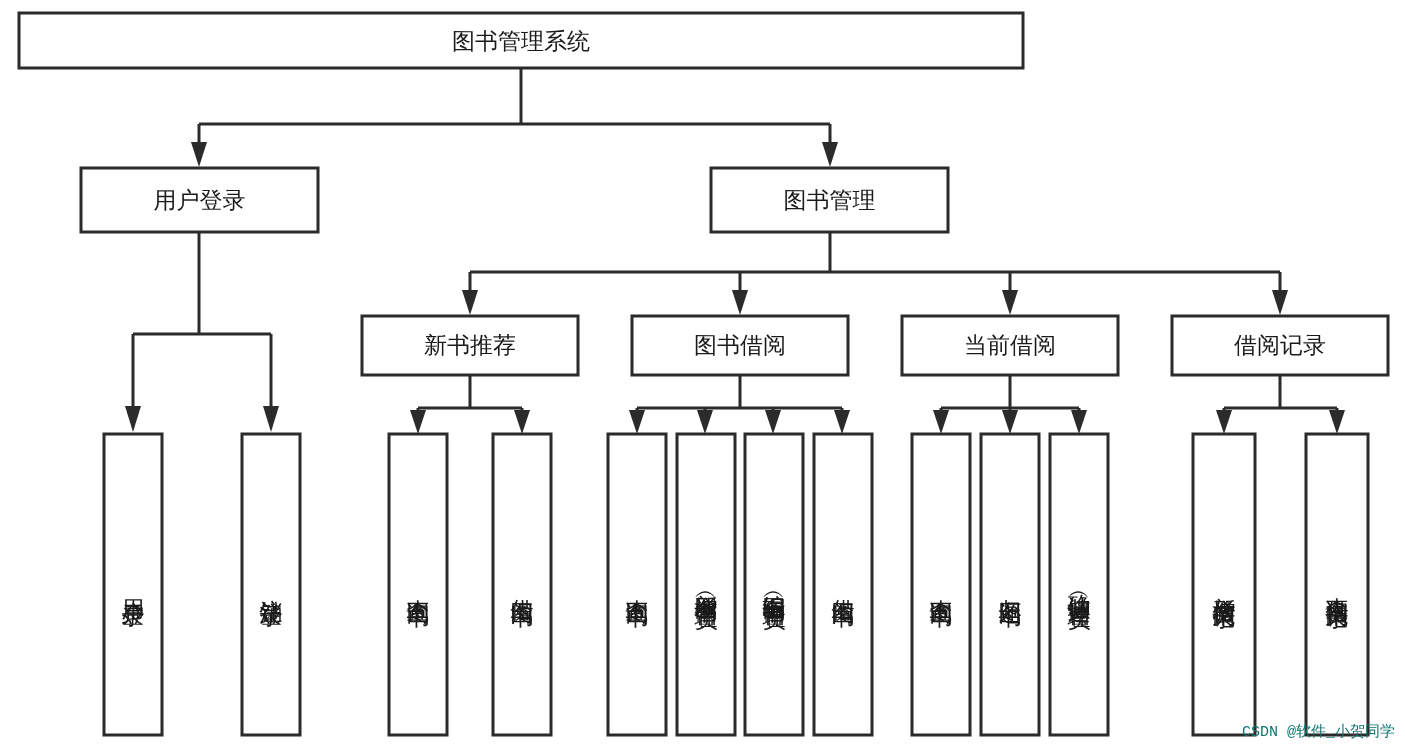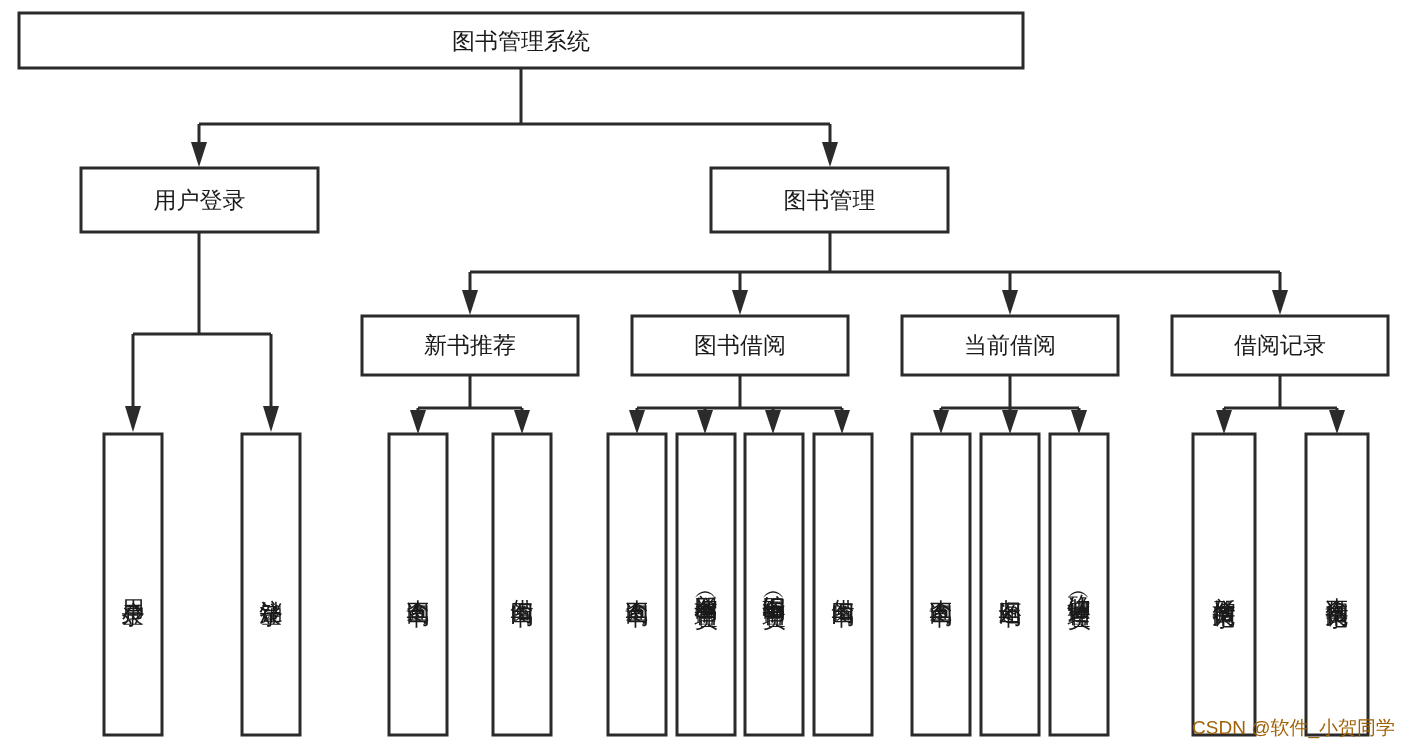--- a/index.html
+++ b/index.html
@@ -59,23 +59,23 @@
     align-items: center;
     justify-content: center;
     text-align: center;
     white-space: nowrap;
     pointer-events: none;
   }
   .watermark {
     position: absolute;
     right: 10px;
     bottom: 6px;
-    font-family: Liberation Sans, sans-serif;
-    font-size: 19px;
-    color: #a16207;
+    font-family: Liberation Mono, monospace;
+    font-size: 15px;
+    color: #0f766e;
     white-space: nowrap;
   }
 </style>
 </head>
 <body>
 
 <div id="diagram-root">
 
   <svg class="diagram-canvas" viewBox="0 0 1405 747">
 

